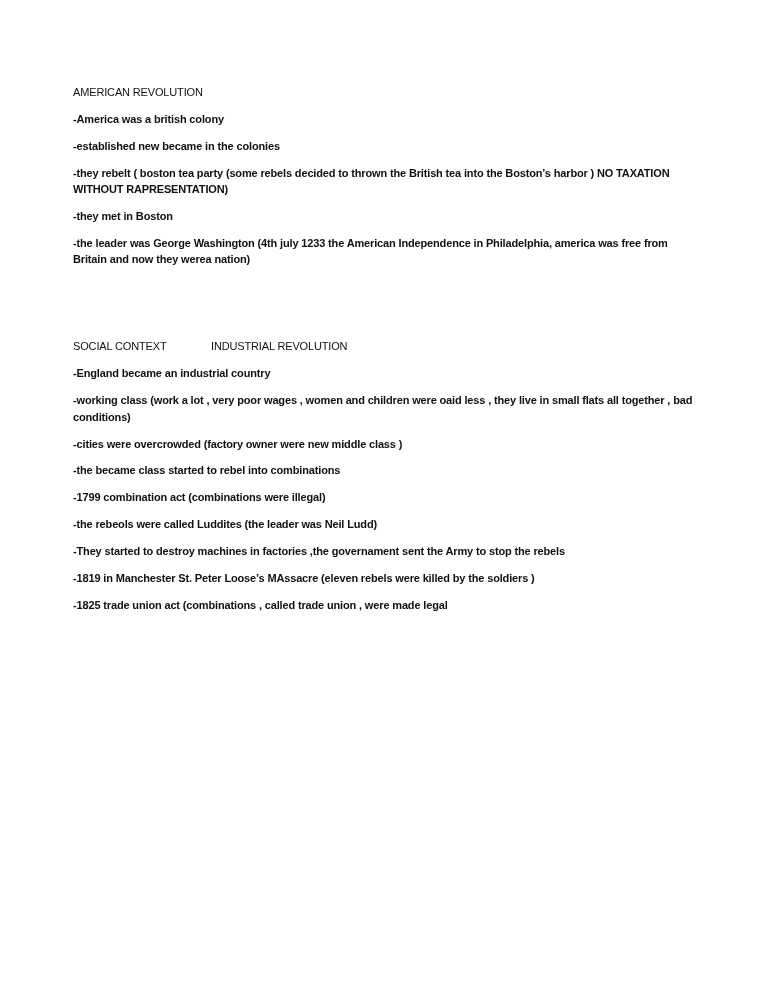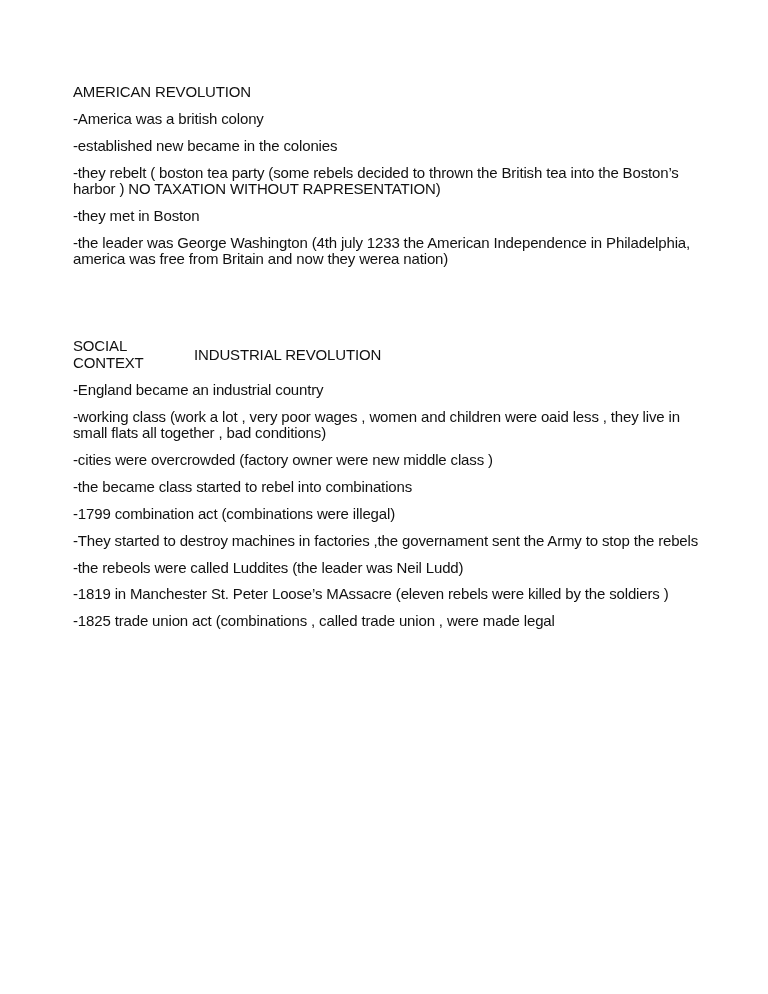--- a/index.html
+++ b/index.html
@@ -13,36 +13,37 @@
       position: relative;
       overflow: hidden;
       font-family: "Liberation Sans", sans-serif;
       color: #111111;
     }
     .page {
       position: absolute;
       left: 73px;
       top: 84px;
       width: 630px;
-      font-size: 15px;
+      font-size: 11px;
       line-height: 16.5px;
       letter-spacing: -0.15px;
     }
     .para {
       margin: 0 0 10.4px 0;
+      font-weight: bold;
     }
     .heading {
       margin: 0 0 10.4px 0;
     }
     .gap {
       height: 60px;
     }
     .heading-pair {
       display: flex;
-      gap: 0;
+      gap: 17px;
       align-items: center;
     }
     .heading-pair .tab1 {
       display: inline-block;
       width: 121px;
     }
   </style>
 </head>
 <body>
 
@@ -61,18 +62,18 @@
   <p class="heading heading-pair">
     <span class="tab1">SOCIAL CONTEXT</span>
     <span>INDUSTRIAL REVOLUTION</span>
   </p>
 
   <p class="para">-England became an industrial country</p>
   <p class="para">-working class (work a lot , very poor wages , women and children were oaid less , they live in small flats all together , bad conditions)</p>
   <p class="para">-cities were overcrowded (factory owner were new middle class )</p>
   <p class="para">-the became class started to rebel into combinations</p>
   <p class="para">-1799 combination act (combinations were illegal)</p>
+  <p class="para">-the rebeols were called Luddites (the leader was Neil Ludd)</p>
   <p class="para">-They started to destroy machines in factories ,the governament sent the Army to stop the rebels</p>
-  <p class="para">-the rebeols were called Luddites (the leader was Neil Ludd)</p>
   <p class="para">-1819 in Manchester St. Peter Loose’s MAssacre (eleven rebels were killed by the soldiers )</p>
   <p class="para">-1825 trade union act (combinations , called trade union , were made legal</p>
 
 </div>
 
 </body></html>

